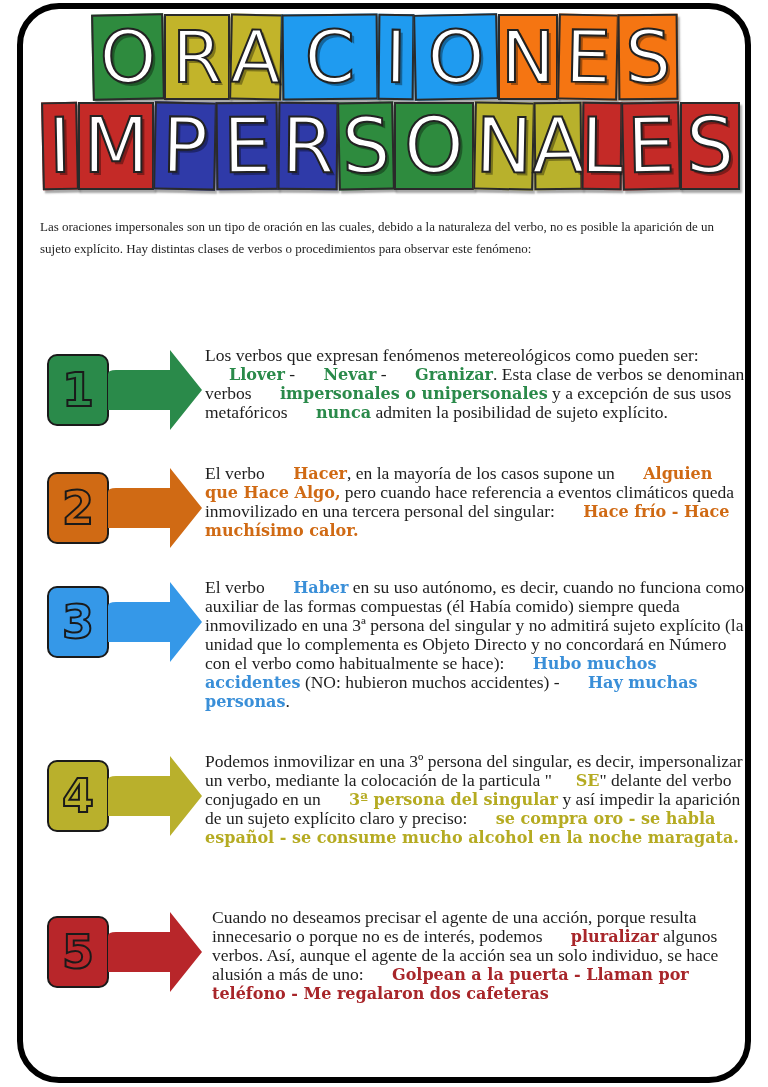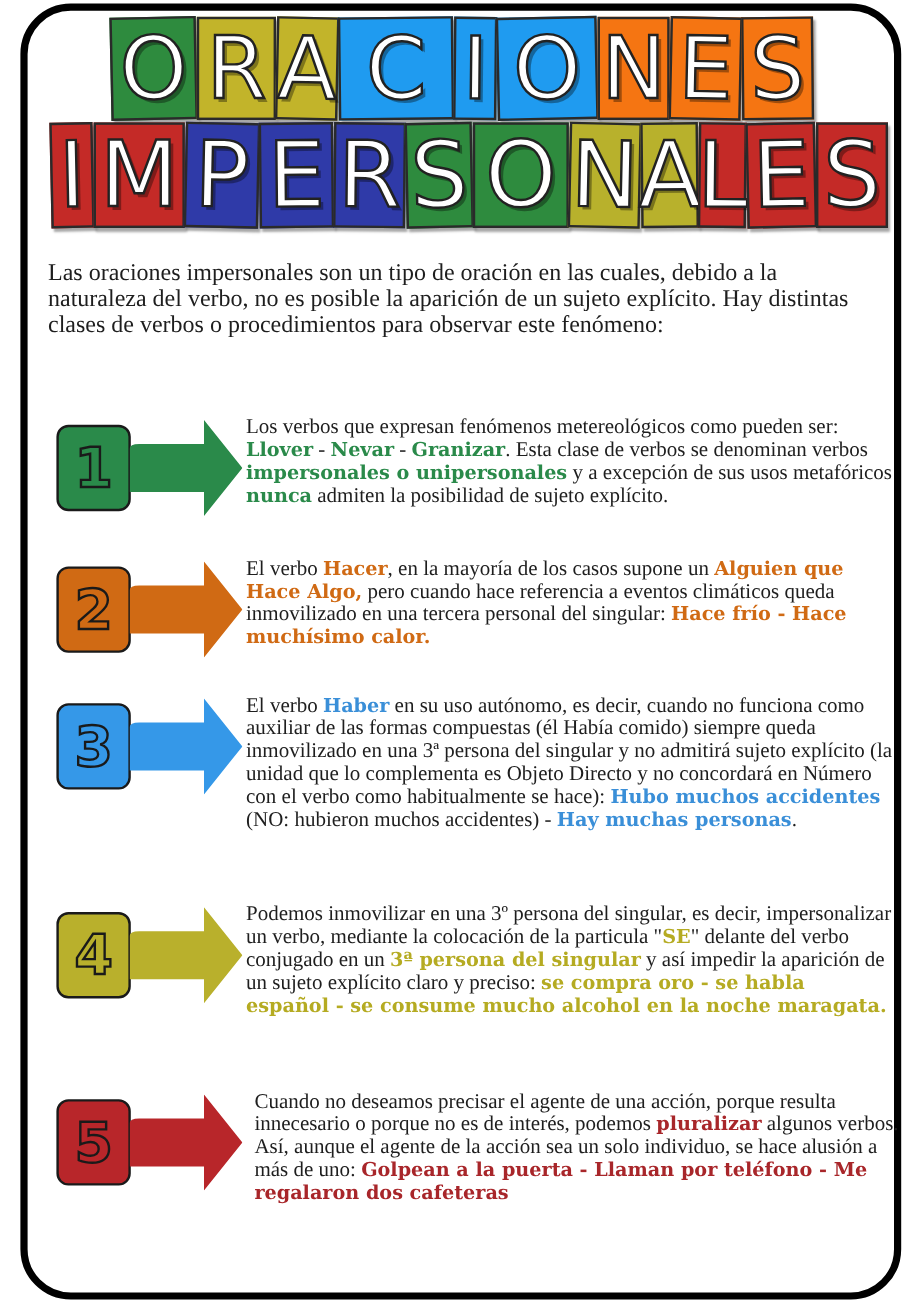--- a/index.html
+++ b/index.html
@@ -28,41 +28,41 @@
     color: #fff;
     -webkit-text-stroke: 2px #222;
     text-shadow: 3px 3px 0 rgba(0,0,0,0.35);
   }
   .row1 .tile { height: 86px; }
   .row2 .tile { height: 88px; font-size: 76px; }
 
   
   .intro {
     position: absolute; left: 40px; top: 216px; width: 690px;
-    font-size: 20px; line-height: 22px; color: #1e1e1e;
+    font-size: 13px; line-height: 22px; color: #1e1e1e;
     font-family: "Liberation Serif", "DejaVu Serif", serif;
   }
 
   
   .item { position: absolute; left: 0; width: 768px; }
   .numbox {
     position: absolute; left: 47px; width: 62px; height: 72px;
     border: 2px solid #1a1a1a; border-radius: 10px;
     display: flex; align-items: center; justify-content: center;
     font-family: "DejaVu Sans", "Liberation Sans", sans-serif;
     font-size: 46px; font-weight: bold;
     color: transparent; -webkit-text-stroke: 2px #1a1a1a;
   }
   .arrow { position: absolute; left: 108px; }
   .item-text {
     position: absolute; left: 205px; width: 540px;
     font-family: "Liberation Serif", "DejaVu Serif", serif;
     font-size: 17.5px; line-height: 19px; color: #1e1e1e;
   }
-  .hl { font-weight: bold; font-family: "DejaVu Serif", serif; font-size: 16px; }
+  .hl { font-weight: bold; font-family: "DejaVu Serif", serif; font-size: 16px; margin-left: 24px; }
 </style>
 </head>
 <body>
 
 <div class="frame"></div>
 
 <div class="title-row row1" id="row1">
     <div class="tile" style="background: rgb(46, 139, 62); width: 72px; transform: rotate(-1.2deg);">O</div>
     <div class="tile" style="background: rgb(194, 180, 42); width: 66px; transform: rotate(0deg);">R</div>
     <div class="tile" style="background: rgb(194, 180, 42); width: 52px; transform: rotate(1.2deg);">A</div>

